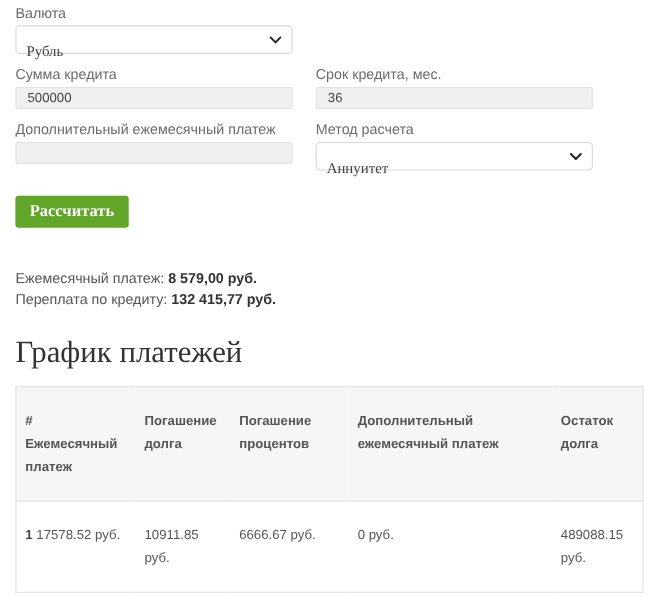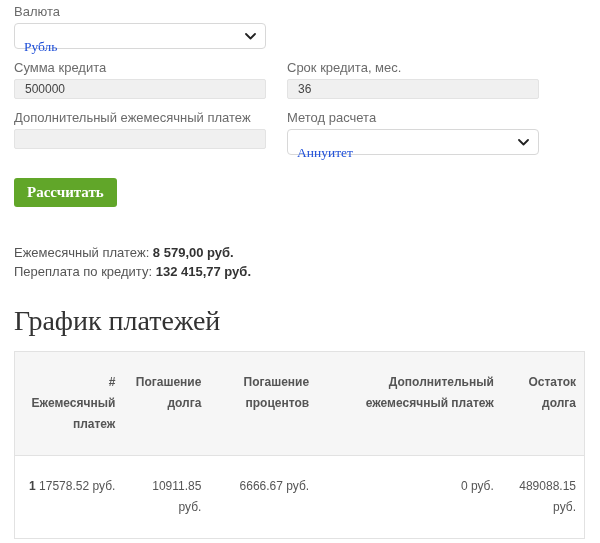--- a/index.html
+++ b/index.html
@@ -21,21 +21,21 @@
     border-radius: 2px; padding: 0 10px; font-size: 12px; color: #444;
     font-family: "Liberation Sans", "DejaVu Sans", sans-serif; outline: none;
   }
   .select-box {
     width: 100%; height: 26px; background: #ffffff; border: 1px solid #d8d8d8;
     border-radius: 4px; display: flex; align-items: center; justify-content: space-between;
     padding: 0 9px; cursor: default;
   }
   .select-value {
     font-family: "Liberation Serif", "DejaVu Serif", serif;
-    font-size: 13.5px; color: #1d4ed8; margin-top: 21px;
+    font-size: 13.5px; color: #404040; margin-top: 21px;
   }
   .chevron { flex: 0 0 auto; margin-left: 6px; display: inline-flex; }
 
   .button-row { width: 525px; display: flex; margin-top: 12px; }
   .calc-button {
     background: #61a629; color: #ffffff; border: none; border-radius: 3px;
     font-family: "Liberation Serif", "DejaVu Serif", serif;
     font-weight: bold; font-size: 15px; padding: 6px 13px; height: 29px;
     cursor: pointer;
   }
@@ -48,21 +48,21 @@
     margin-top: 25px;
     font-family: "Liberation Serif", "DejaVu Serif", serif;
     font-size: 28px; font-weight: 400; color: #333; line-height: 30px;
   }
 
   table.schedule {
     margin-top: 15px; width: 571px; border-collapse: collapse;
     font-size: 12px; color: #555; table-layout: fixed;
   }
   table.schedule th, table.schedule td {
-    text-align: right; vertical-align: top; padding: 20px 8px; line-height: 21px;
+    text-align: left; vertical-align: top; padding: 20px 8px; line-height: 21px;
   }
   table.schedule th {
     background: #f6f6f6; font-weight: bold; color: #555;
   }
   table.schedule { border: 1px solid #e2e2e2; }
   table.schedule tr { border-bottom: 1px solid #e2e2e2; }
   table.schedule td.c1 b { color: #444; }
   .col1 { width: 19.1%; } .col2 { width: 15.1%; } .col3 { width: 18.9%; }
   .col4 { width: 32.4%; } .col5 { width: 14.5%; }
 </style>

